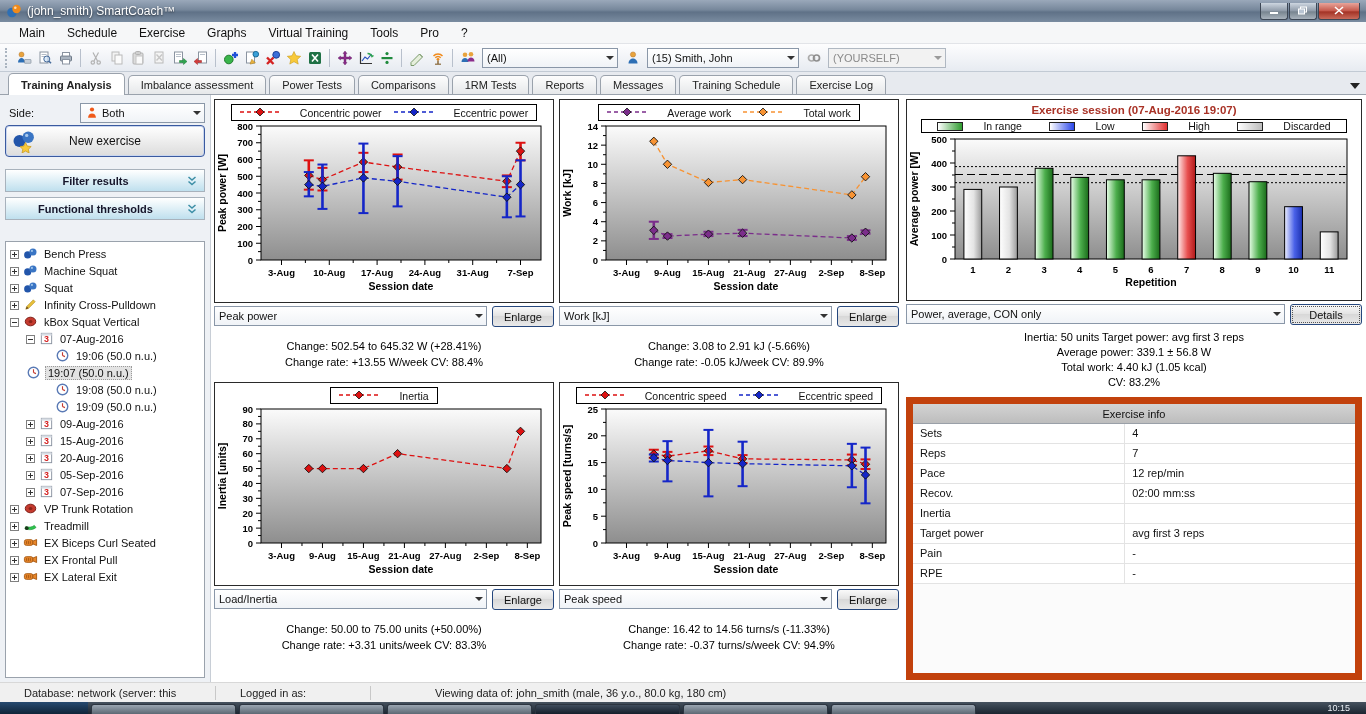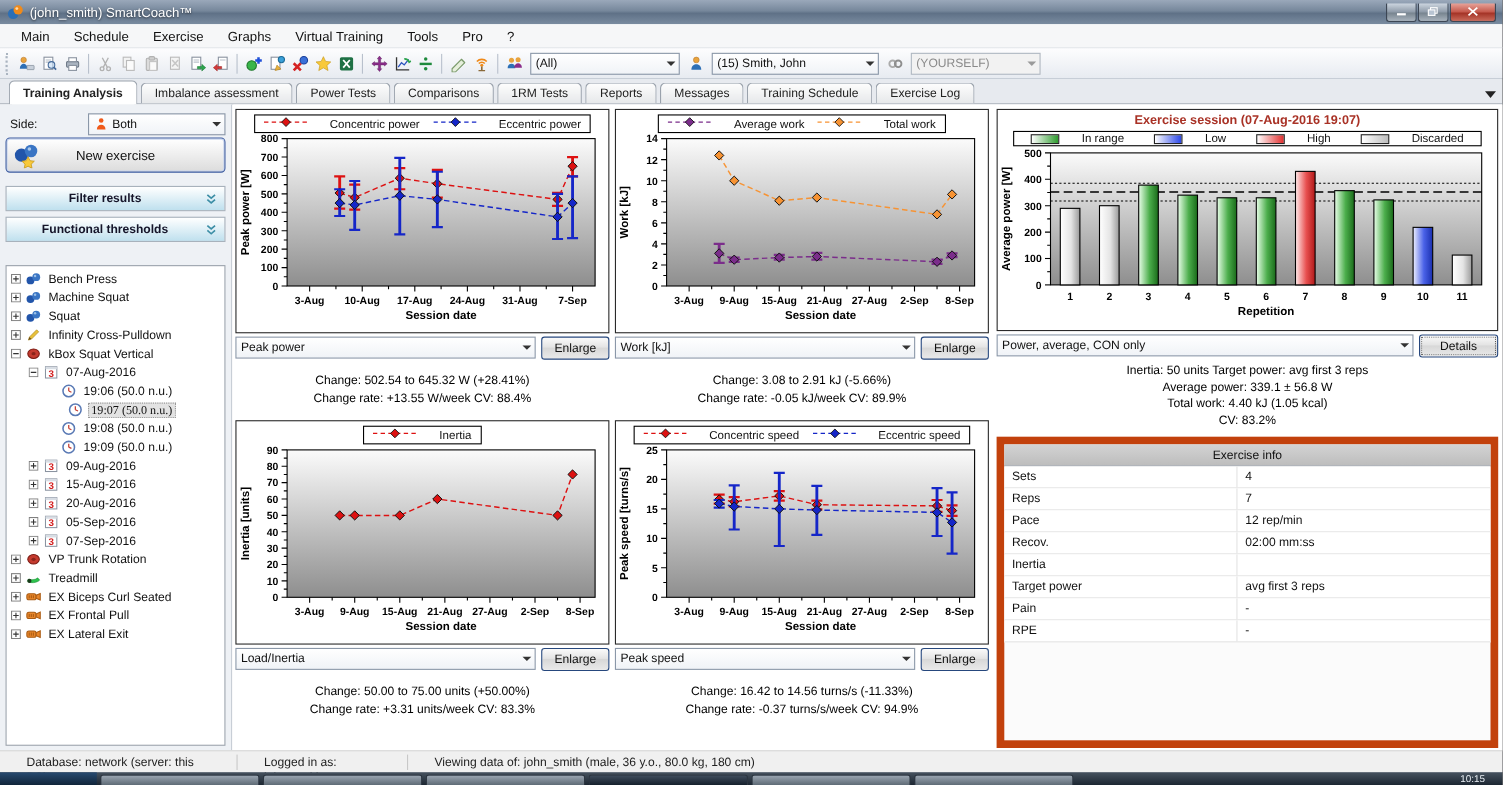--- a/index.html
+++ b/index.html
@@ -87,21 +87,21 @@
   .info-row .k { width:48%; padding-left:7px; line-height:19px; border-right:1px solid #e3e3e3; }
   .info-row .v { flex:1; padding-left:7px; line-height:19px; }
 
   svg text.tick { font:bold 9.5px "Liberation Sans",sans-serif; fill:#000; }
   svg text.axis { font:bold 10.5px "Liberation Sans",sans-serif; fill:#000; }
 
   
   .statusbar { position:absolute; left:0; right:0; bottom:12px; height:20px; background:#f0f0f0; border-top:1px solid #d8d8d8; display:flex; align-items:center; font-size:11px; color:#222; }
   .status-seg { padding:0 24px; height:14px; line-height:14px; border-right:1px solid #c8c8c8; }
   .status-seg:nth-child(1){ width:216px; } .status-seg:nth-child(2){ width:155px; }
-  .status-seg:last-child { border-right:none; flex:1; }
+  .status-seg:last-child { border-right:none; flex:1;margin-left:40px; }
   .taskbar { position:absolute; left:0; right:0; bottom:0; height:12px; background:linear-gradient(#46525f,#1b2530); display:flex; overflow:hidden; }
   .tk-start { width:88px; background:linear-gradient(#274a70,#102438); }
   .tk-btn { width:145px; margin-left:3px; border-radius:3px 3px 0 0; background:linear-gradient(#9aa5b1,#5d6974); border:1px solid #2c3540; border-bottom:none; margin-top:2px; }
   .tk-btn.dark { background:linear-gradient(#3a4least,#1a2430); background:linear-gradient(#3f4c5c,#141e2a); }
   .tk-clock { position:absolute; right:16px; top:1px; color:#e8eef4; font-size:9px; }
 </style>
 </head>
 <body>
 
 <div id="app">
@@ -441,21 +441,21 @@
               </svg></span>
             <span class="tlabel">07-Aug-2016</span>
           </div>
           <div class="tree-row" style="padding-left: 49px;">
             <span class="ticon"><svg viewBox="0 0 16 16">
                 <circle cx="8" cy="8" r="5.6" fill="#fff" stroke="#5a7ab5" stroke-width="1.5"></circle>
                 <path d="M8 8V4.6M8 8l2.6 1.2" stroke="#c43a2e" stroke-width="1.2" fill="none"></path>
               </svg></span>
             <span class="tlabel">19:06 (50.0 n.u.)</span>
           </div>
-          <div class="tree-row sel" style="padding-left: 55px; font-family: Liberation Serif, serif;">
+          <div class="tree-row sel" style="padding-left: 20px;">
             <span class="ticon"><svg viewBox="0 0 16 16">
                 <circle cx="8" cy="8" r="5.6" fill="#fff" stroke="#5a7ab5" stroke-width="1.5"></circle>
                 <path d="M8 8V4.6M8 8l2.6 1.2" stroke="#c43a2e" stroke-width="1.2" fill="none"></path>
               </svg></span>
             <span class="tlabel">19:07 (50.0 n.u.)</span>
           </div>
           <div class="tree-row" style="padding-left: 49px;">
             <span class="ticon"><svg viewBox="0 0 16 16">
                 <circle cx="8" cy="8" r="5.6" fill="#fff" stroke="#5a7ab5" stroke-width="1.5"></circle>
                 <path d="M8 8V4.6M8 8l2.6 1.2" stroke="#c43a2e" stroke-width="1.2" fill="none"></path>

